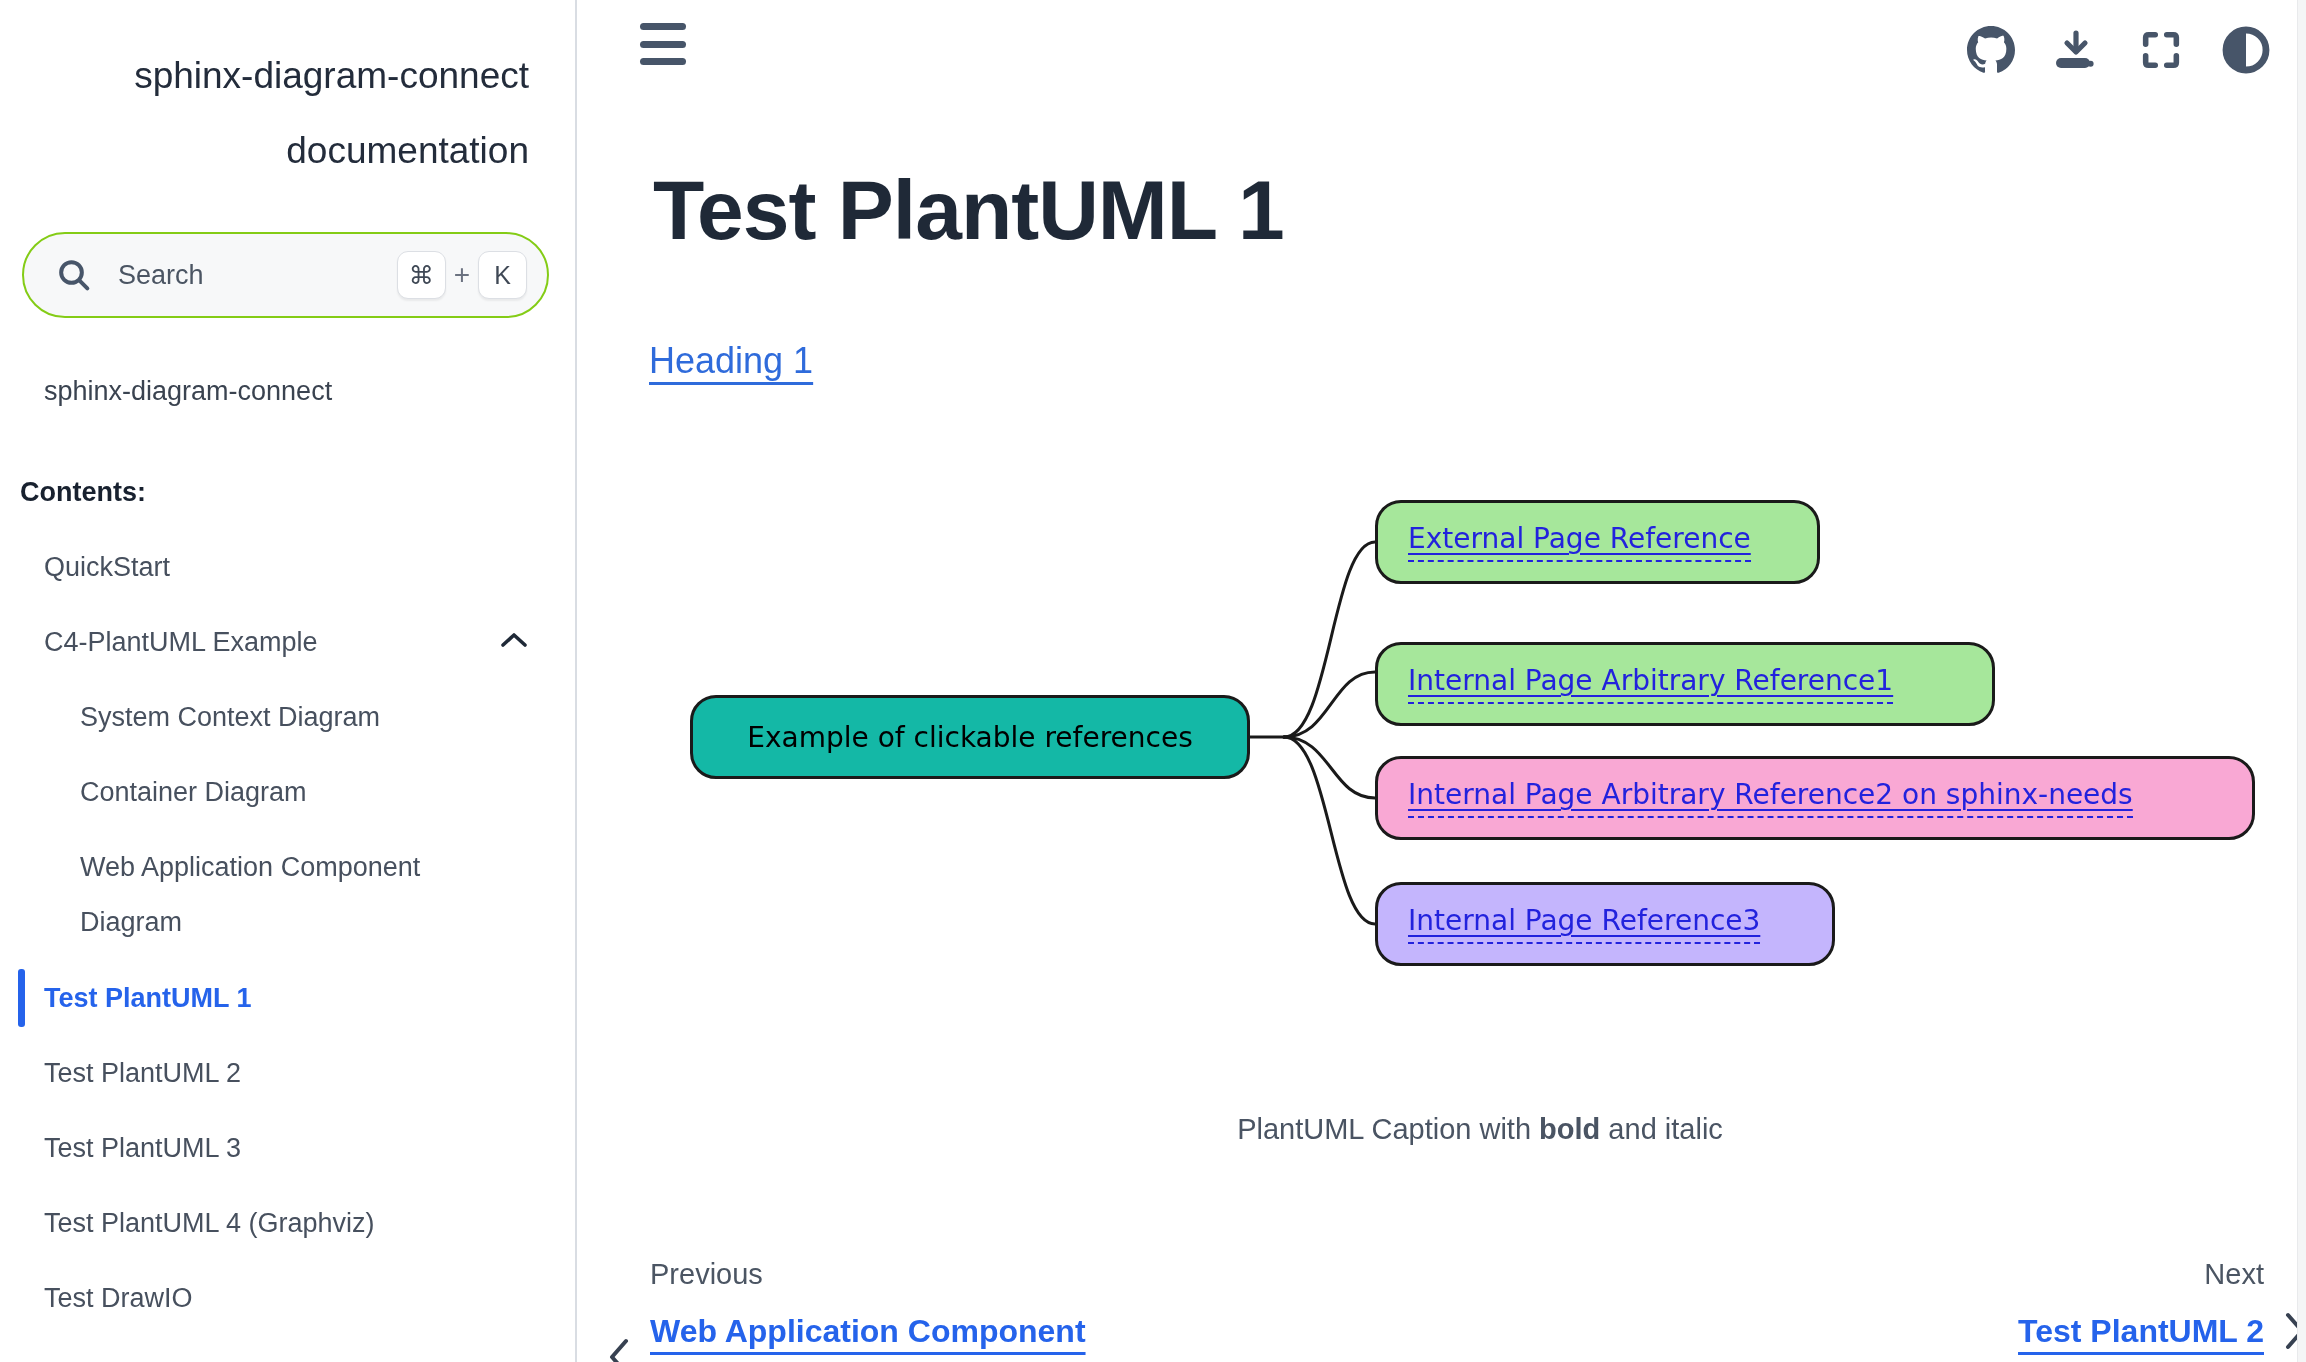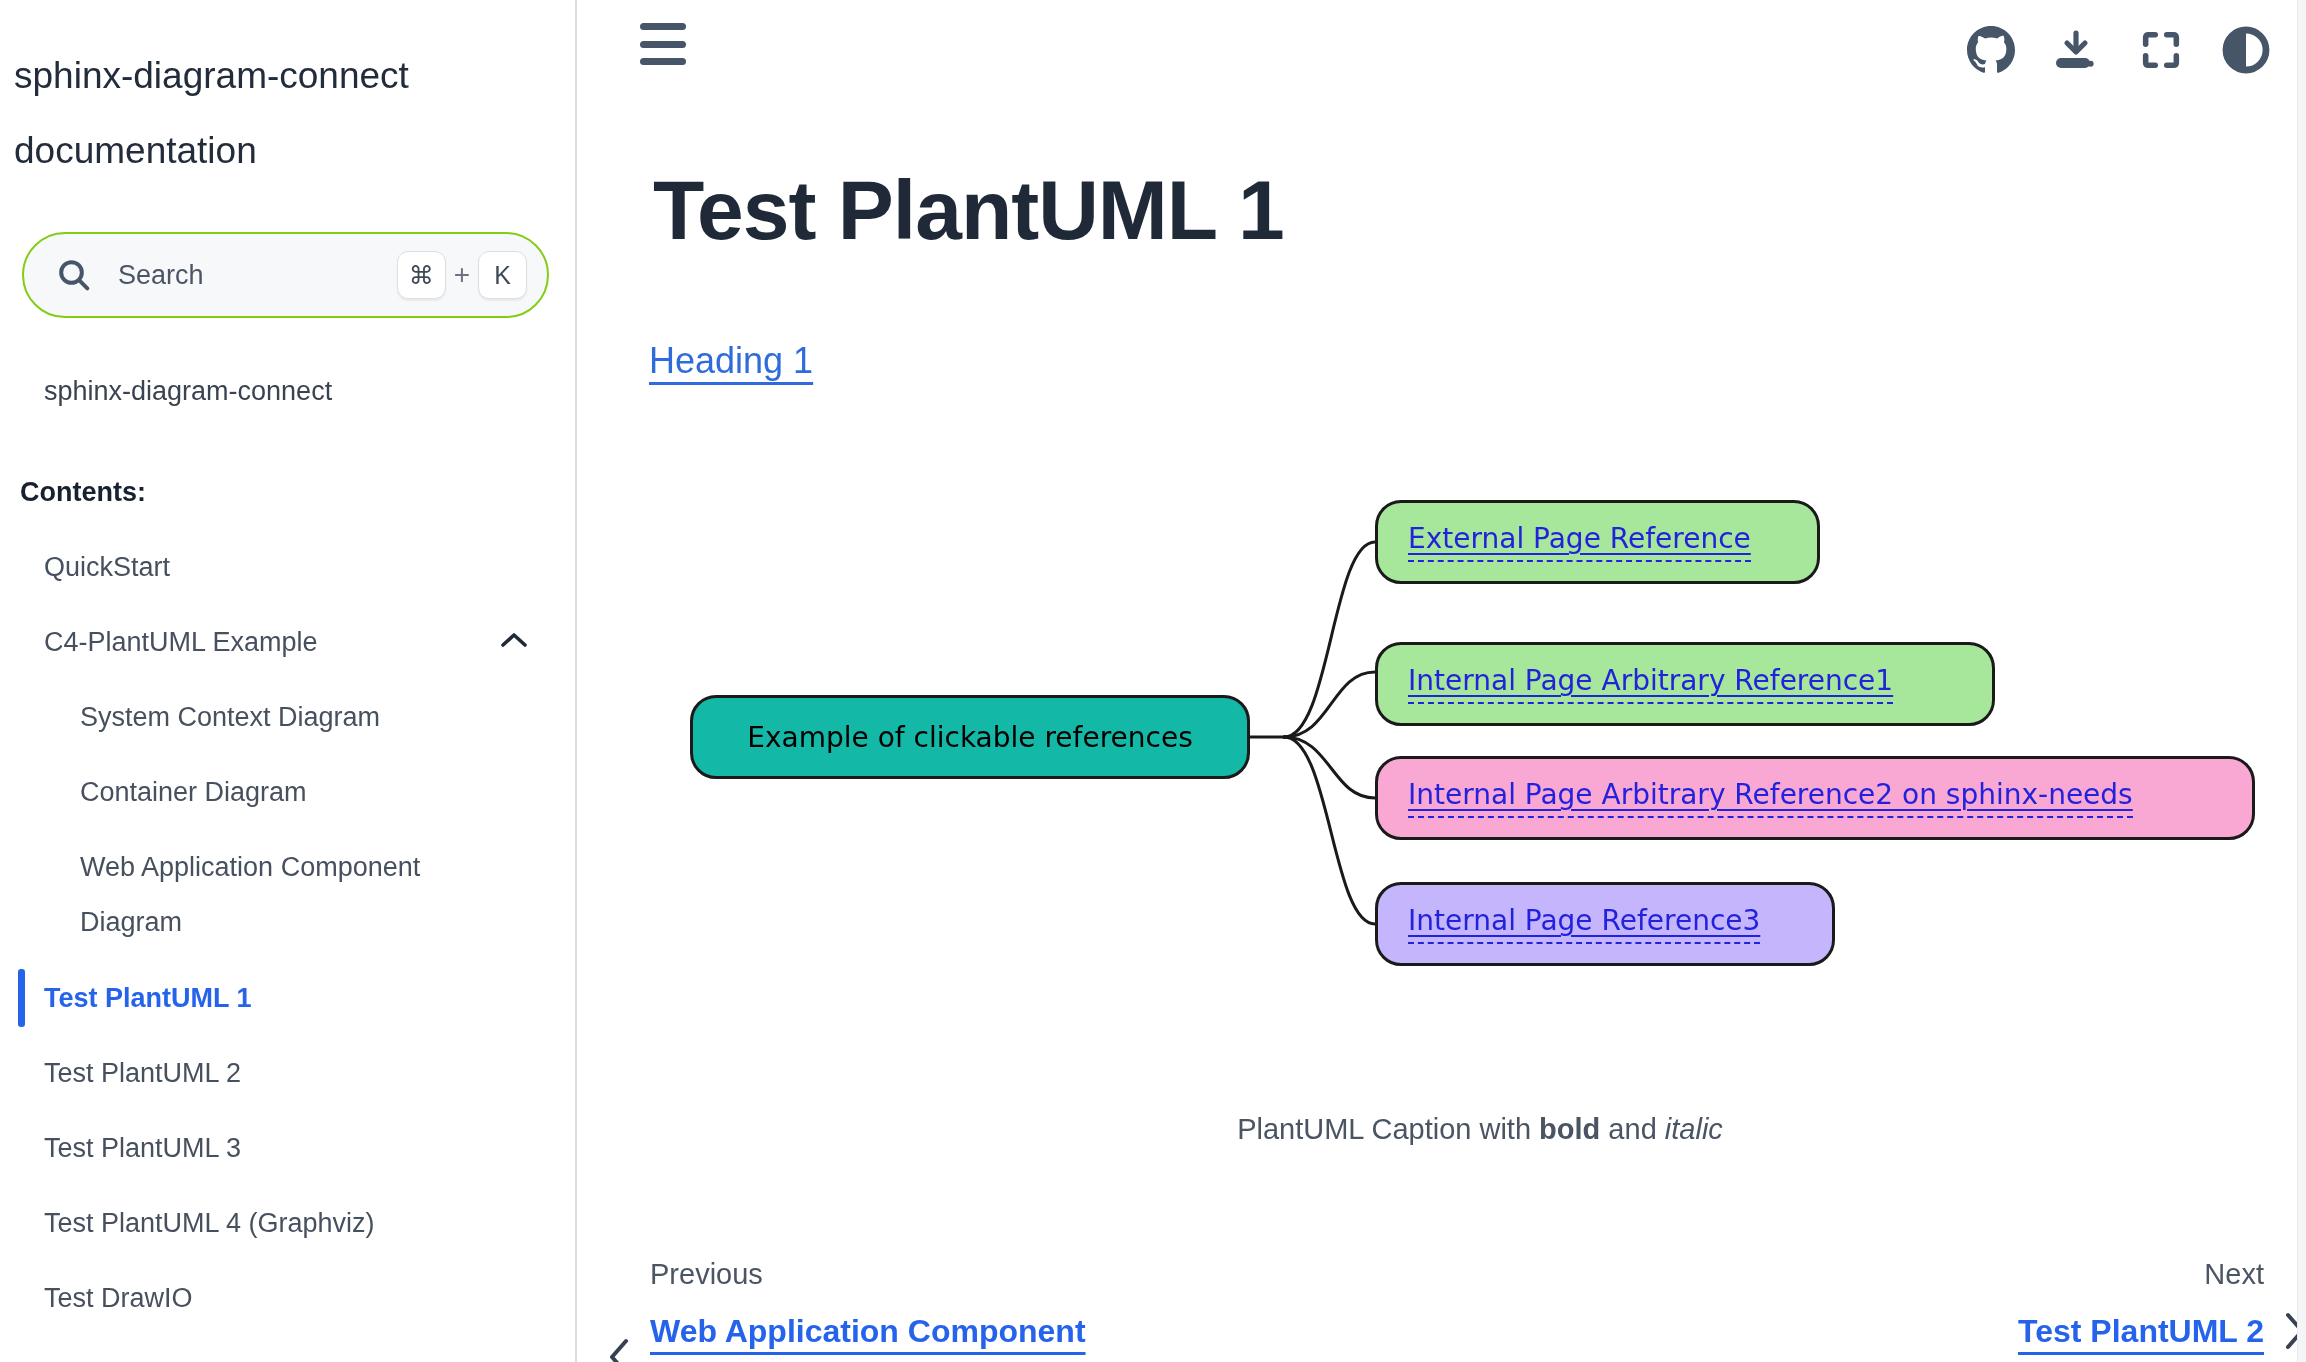--- a/index.html
+++ b/index.html
@@ -3,22 +3,22 @@
 <meta charset="utf-8">
 <style>
   * { margin:0; padding:0; box-sizing:border-box; }
   html,body { width:2306px; height:1362px; overflow:hidden; background:#fff;
     font-family:"Liberation Sans", sans-serif; }
   .screen { position:relative; width:2306px; height:1362px; display:flex; }
 
   
   .sidebar { width:577px; height:1362px; border-right:2px solid #d9dde3;
     padding-top:38px; flex:0 0 auto; }
-  .site-title { text-align:left; font-size:37px; line-height:75px; color:#232c3b;
-    font-weight:400; padding:0 14px; }
+  .site-title { text-align:right; font-size:37px; line-height:75px; color:#232c3b;
+    font-weight:400; padding:0 46px; }
   .searchbox { margin:44px 26px 0 22px; height:86px; background:#f7f8f9;
     border:2px solid #84cc16; border-radius:44px; display:flex; align-items:center;
     padding:0 20px 0 30px; cursor:pointer; }
   .searchbox .mag { flex:0 0 auto; margin-right:24px; }
   .search-ph { flex:1 1 auto; font-size:27px; color:#4b5563; }
   .kbd { display:inline-flex; align-items:center; justify-content:center;
     width:49px; height:48px; background:#fff; border:1.5px solid #dcdfe4;
     border-radius:11px; box-shadow:0 2px 2px rgba(0,0,0,.06);
     font-size:25px; color:#3f4855; }
   .kbd-plus { margin:0 8px; color:#6b7280; font-size:28px; }
@@ -67,21 +67,21 @@
   .dg-child span { text-decoration:underline; text-decoration-thickness:2px;
     text-underline-offset:5px; border-bottom:2px dashed currentColor; padding-bottom:5px; }
   .c1 { left:685px; top:10px;  width:445px; }
   .c2 { left:685px; top:152px; width:620px; }
   .c3 { left:685px; top:266px; width:880px; }
   .c4 { left:685px; top:392px; width:460px; }
 
   .caption { margin-top:133px; width:1580px; text-align:center; font-size:29px;
     color:#4a5463; }
   .caption .b { font-weight:700; }
-  .caption .i { font-style:italic; }
+  .caption .i { }
 
   
   .pager { margin-top:112px; display:flex; justify-content:space-between;
     align-items:flex-start; }
   .pager .side { display:flex; align-items:center; gap:18px; }
   .pager .col { display:flex; flex-direction:column; }
   .pager .lbl { font-size:29px; color:#4b5563; margin-bottom:14px; }
   .pager .col.right { align-items:flex-end; }
   .pager a.plink { font-size:32px; font-weight:700; color:#2563eb;
     text-decoration:underline; text-decoration-thickness:3px; text-underline-offset:10px;

